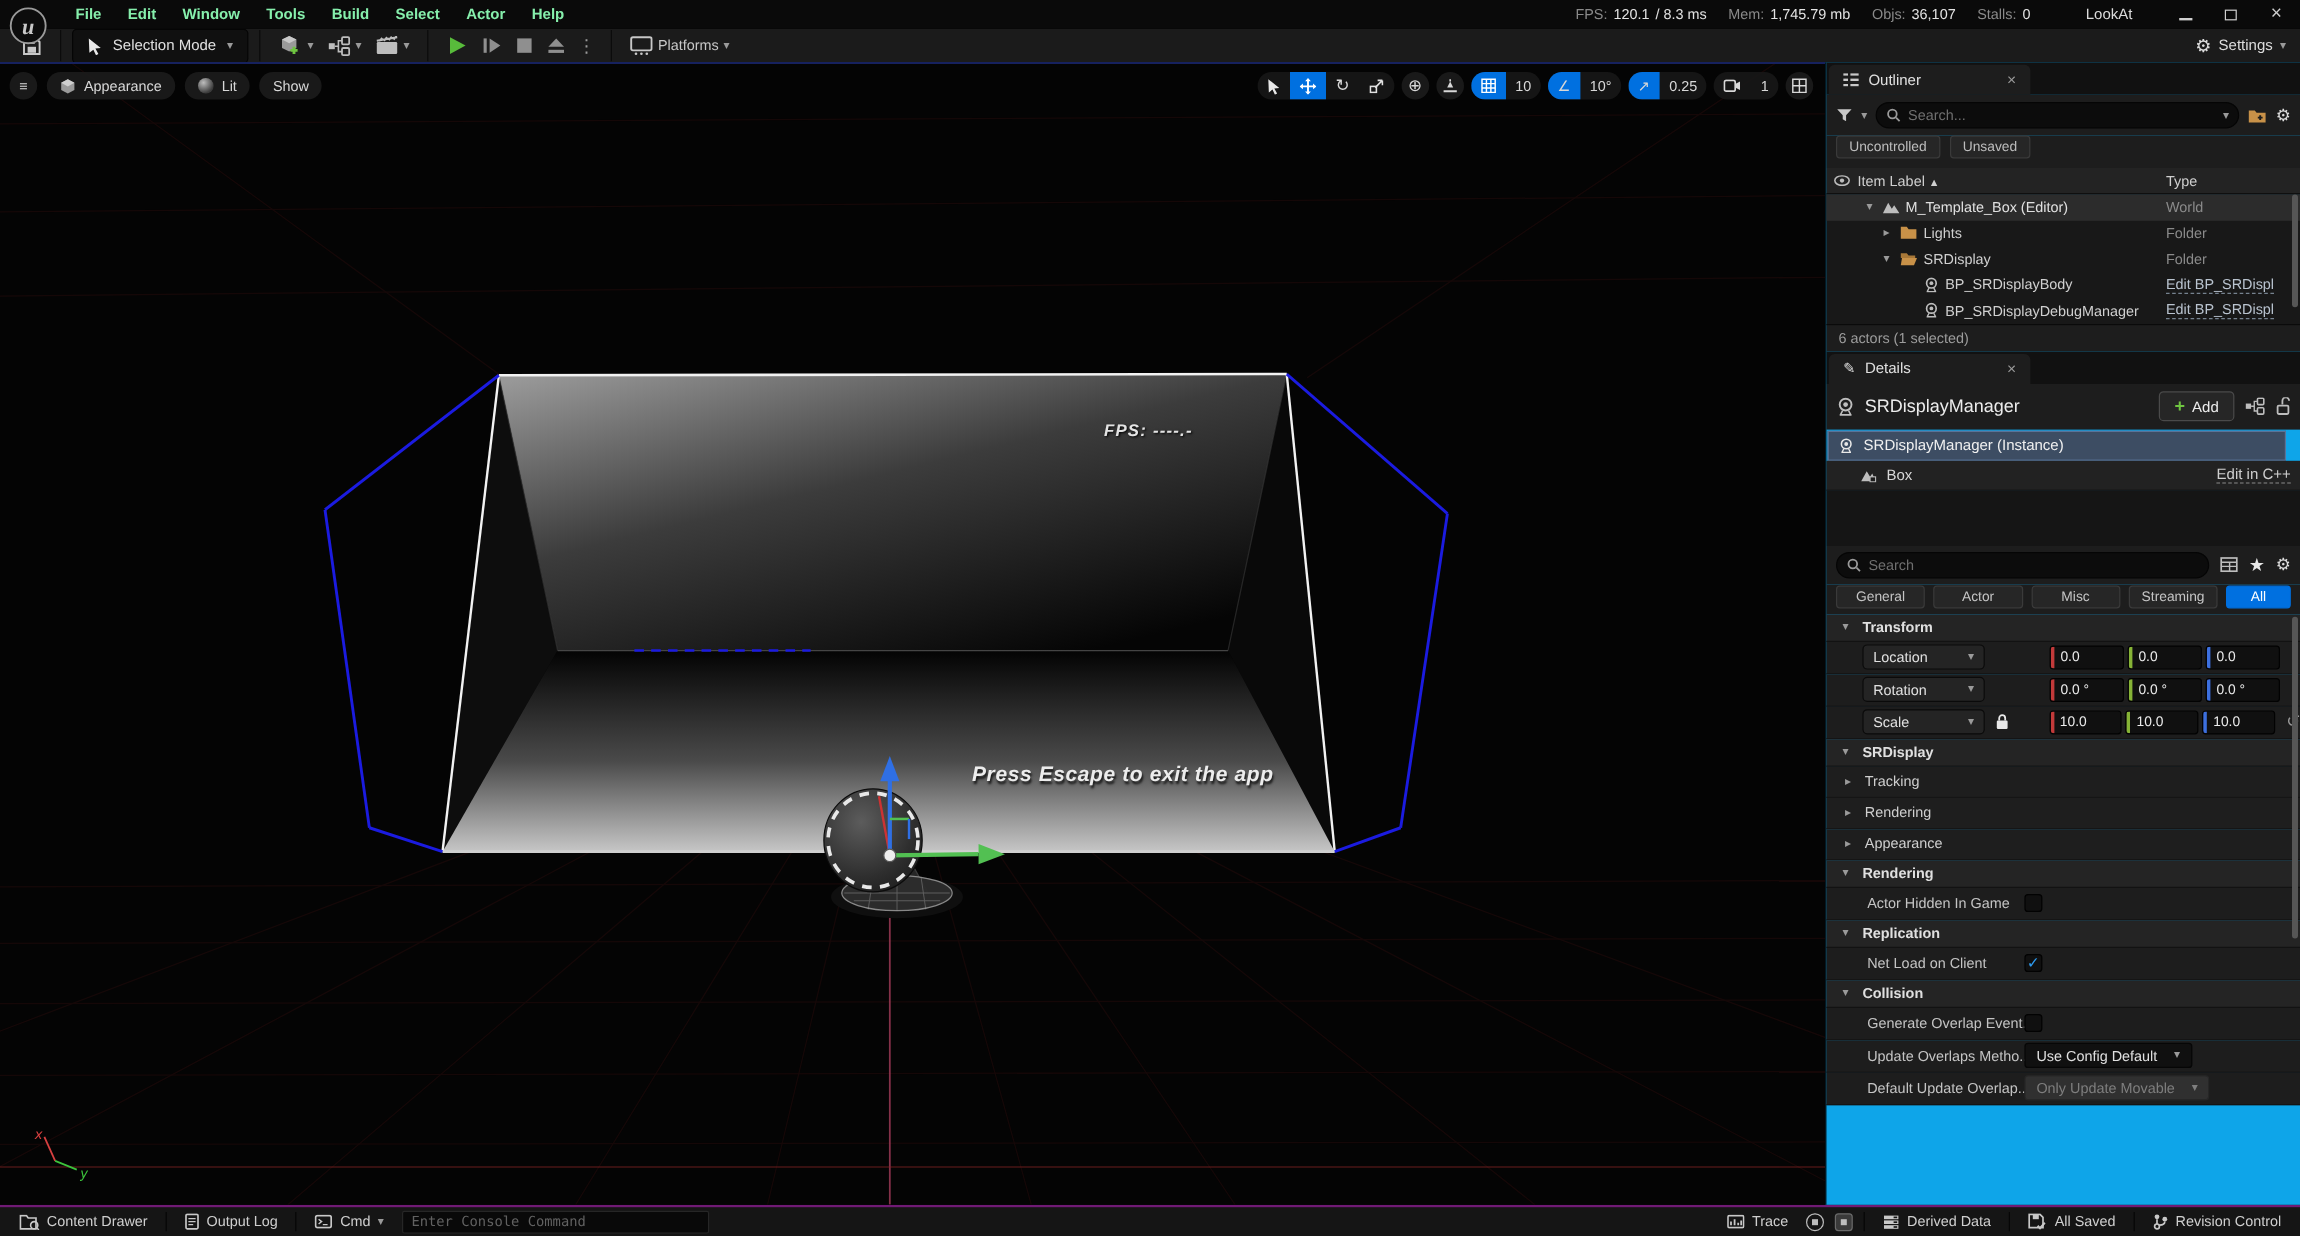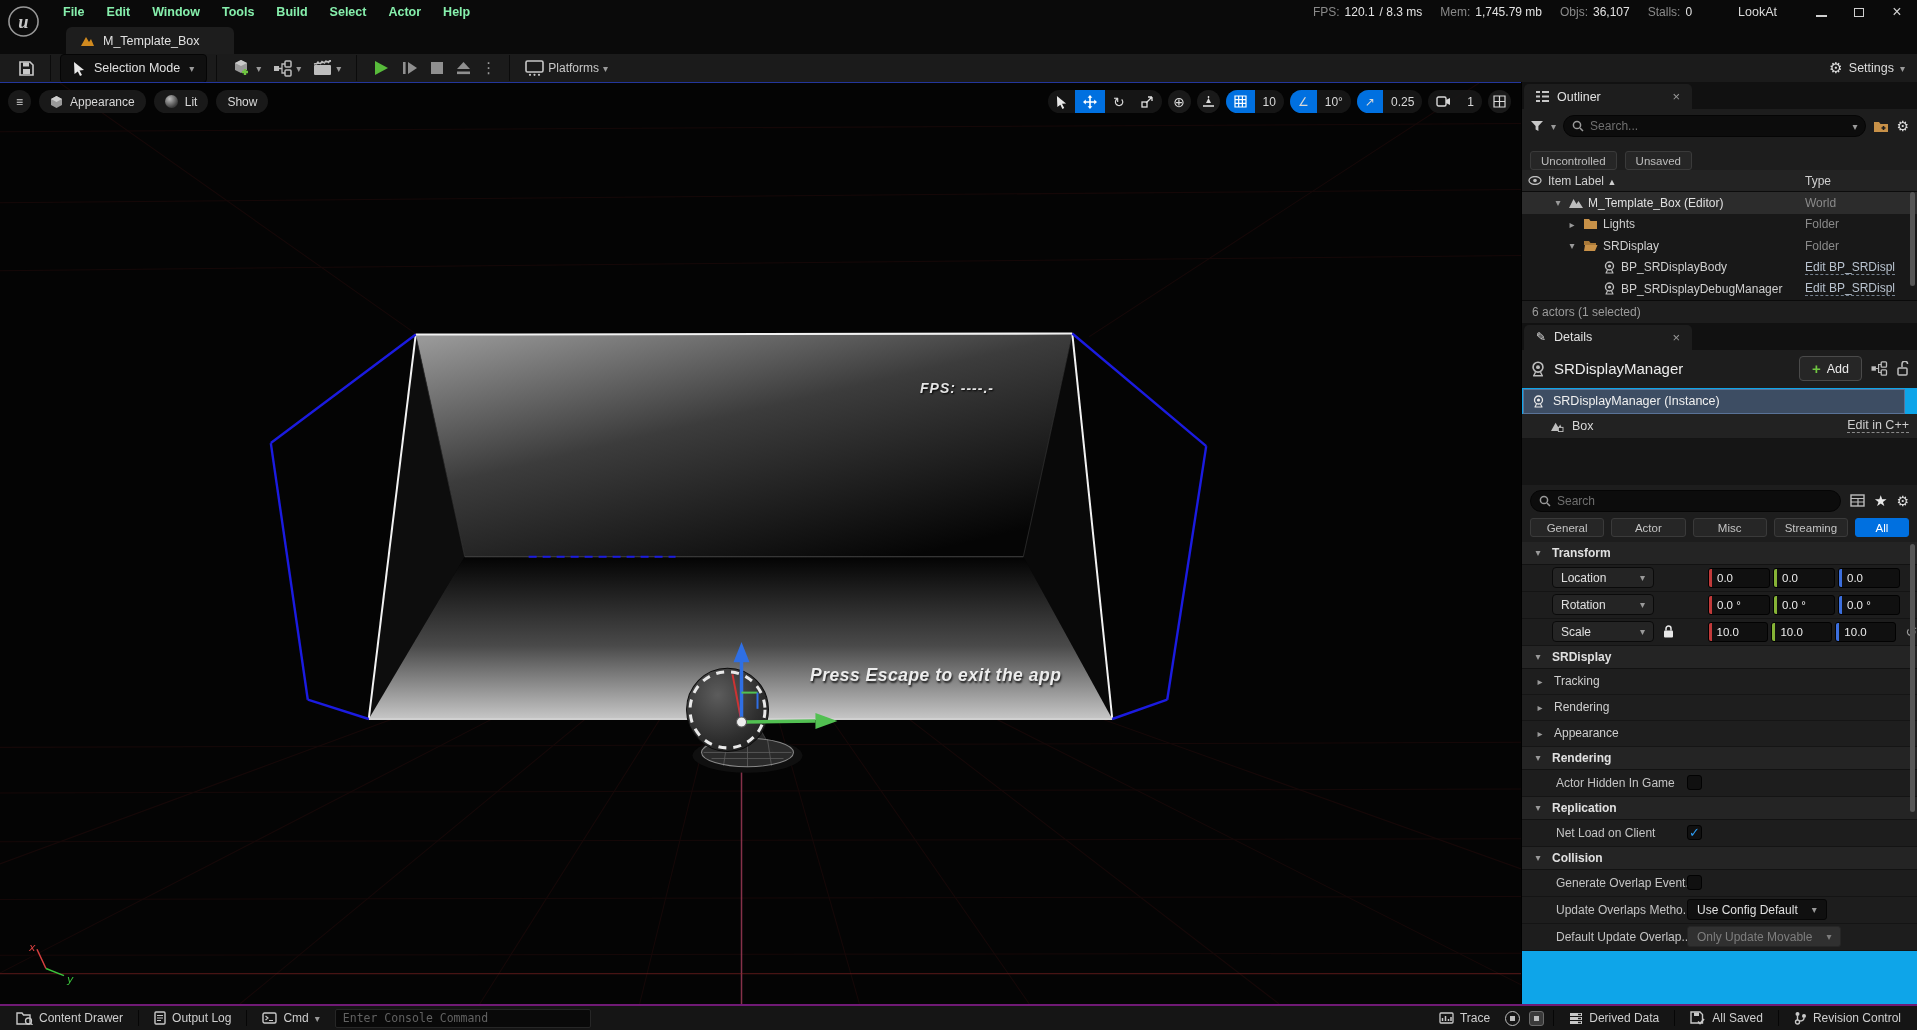--- a/index.html
+++ b/index.html
@@ -57,21 +57,21 @@
   
   .rightpanel { width:396px; background:#0ea5e9; display:flex; flex-direction:column; border-left:1px solid #000; position:relative; }
   .ptabbar { height:27px; background:#111; display:flex; align-items:flex-end; padding-left:2px; }
   .ptab { height:25px; background:#1d1d1d; border-radius:5px 5px 0 0; display:flex; align-items:center; gap:8px; padding:0 12px; font-size:12.5px; color:#e0e0e0; min-width:168px; }
   .ptab .closex { margin-left:auto; color:#9a9a9a; font-size:13px; }
 
   .out-toolbar { height:34px; background:#1d1d1d; display:flex; align-items:center; padding:0 8px; gap:7px; }
   .searchbox { flex:1; background:#0c0c0c; border:1px solid #050505; border-radius:12px; height:22px; display:flex; align-items:center; padding:0 8px; gap:6px; }
   .searchbox input { flex:1; background:transparent; border:none; outline:none; color:#b9b9b9; font-size:12px; font-family:inherit; min-width:10px; }
   .searchbox input::placeholder { color:#6f6f6f; }
-  .filter-row { height:27px; background:#1d1d1d; display:flex; align-items:flex-end; gap:8px; padding:0 8px; }
+  .filter-row { height:27px; background:#1d1d1d; display:flex; align-items:flex-start; gap:8px; padding:0 8px; }
   .mini-btn { background:#262626; border:1px solid #3a3a3a; border-radius:3px; height:19px; display:flex; align-items:center; padding:0 10px; font-size:11.5px; color:#bdbdbd; }
   .ocolhdr { height:22px; background:#232323; display:flex; align-items:center; border-bottom:1px solid #0c0c0c; font-size:12px; color:#cfcfcf; position:relative; }
   .ocolhdr .typecol { position:absolute; left:283px; color:#cfcfcf; }
   .orows { background:#181818; }
   .orow { height:21.5px; display:flex; align-items:center; position:relative; font-size:12px; color:#cfcfcf; }
   .orow.hl { background:#2c2c2c; }
   .orow .typ { position:absolute; left:283px; color:#8a8a8a; }
   .orow .typ.link { color:#b9c3cf; border-bottom:1px dashed #76828f; white-space:nowrap; overflow:hidden; max-width:108px; }
   .expander { width:12px; text-align:center; color:#9a9a9a; font-size:10px; flex:none; }
   .ostatus { height:23px; background:#1d1d1d; border-top:1px solid #0a0a0a; display:flex; align-items:center; padding-left:10px; color:#9c9c9c; font-size:12px; }
@@ -160,28 +160,20 @@
         </span>
       <span class="win-btn">
           <span class="wb-max"></span>
         </span>
       <span class="win-btn">
           <span class="wb-close">×</span>
         </span>
     </div>
   </div>
 
-  <div class="tabbar">
-    <div class="asset-tab">
-      <svg class="svgi" width="15" height="13" viewBox="0 0 15 13">
-        <path d="M1 12 L6 3 L9 8 L11 5 L14 12 Z" fill="#d18a1f"></path>
-      </svg>
-      <span>M_Template_Box</span>
-    </div>
-  </div>
 
   <div class="toolbar">
     <span class="tb-icon-btn">
       <svg class="svgi" width="17" height="17" viewBox="0 0 17 17">
         <path d="M2 2 h10 l3 3 v10 h-13 Z" fill="none" stroke="#c8c8c8" stroke-width="1.6"></path>
         <rect x="5" y="9" width="7" height="5" fill="#c8c8c8"></rect>
         <rect x="5" y="2.5" width="6" height="4" fill="#c8c8c8"></rect>
       </svg>
     </span>
     <span class="tb-sep"></span>

